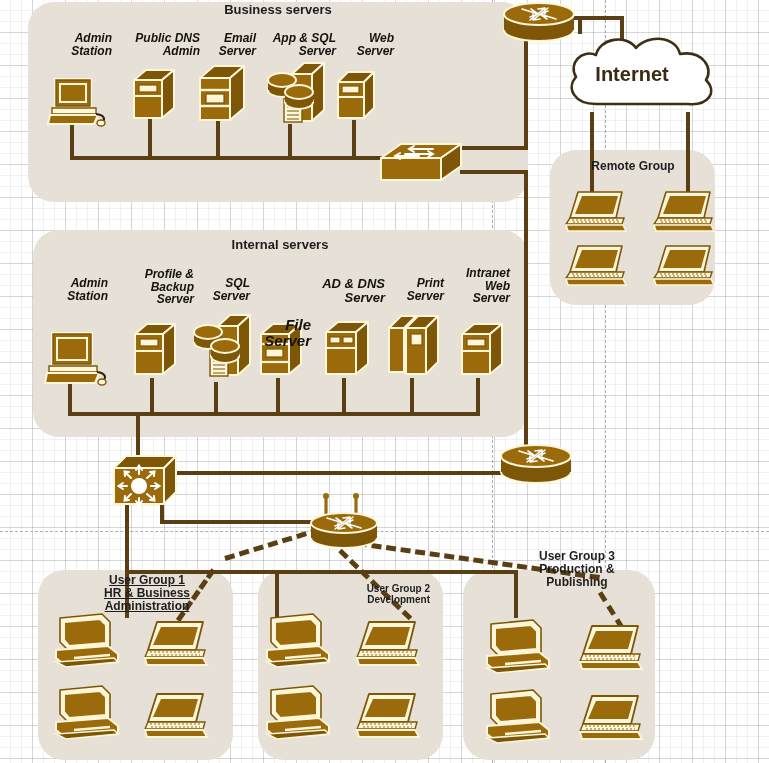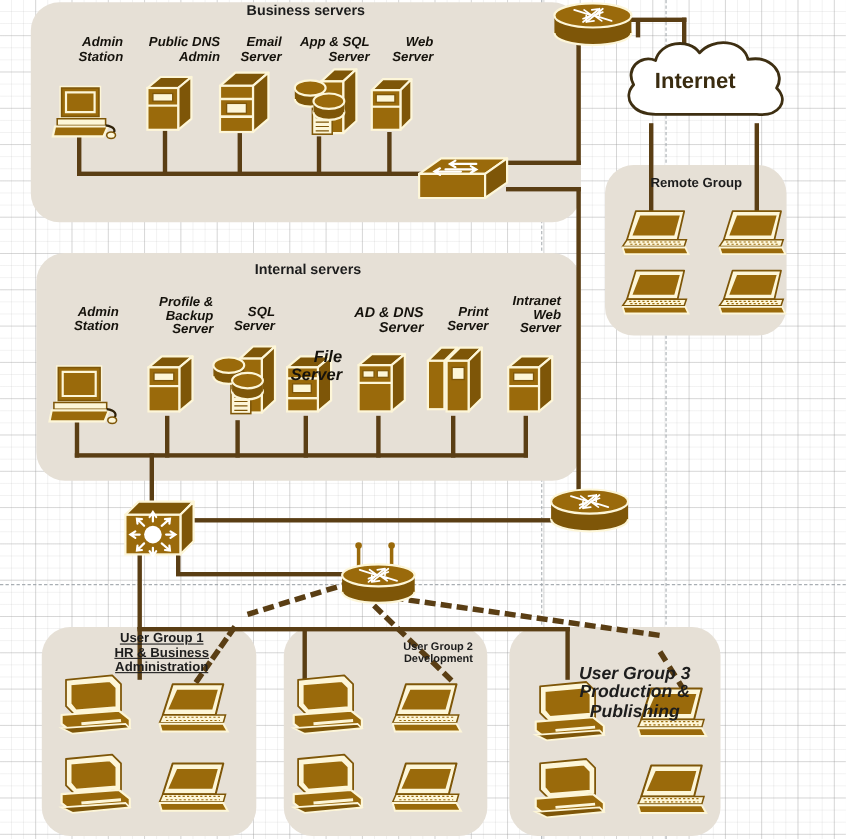--- a/index.html
+++ b/index.html
@@ -134,21 +134,21 @@
   <div class="dash" style="left:340px;top:548px;width:98px;transform:rotate(44deg);"></div>
 
   <div class="zone-title" style="left:168px;top:3px;width:220px;font-size:13px;">Business servers</div>
   <div class="zone-title" style="left:170px;top:238px;width:220px;font-size:13px;">Internal servers</div>
   <div class="zone-title" style="left:568px;top:160px;width:130px;font-size:12px;">Remote Group</div>
   <div class="zone-title" style="left:73px;top:574px;width:148px;font-size:12px;text-decoration:underline;">User Group 1
 HR &amp; Business
 Administration</div>
   <div class="zone-title" style="left:282px;top:584px;width:148px;font-size:10px;text-align:right;">User Group 2
 Development</div>
-  <div class="zone-title" style="left:503px;top:604px;width:148px;font-size:16px;font-style:italic;">User Group 3
+  <div class="zone-title" style="left:503px;top:550px;width:148px;font-size:12px;">User Group 3
 Production &amp;
 Publishing</div>
 
   <div class="node-label" style="left:30px;top:32px;width:82px;font-size:12px;">Admin
 Station</div>
   <div class="node-label" style="left:108px;top:32px;width:92px;font-size:12px;">Public DNS
 Admin</div>
   <div class="node-label" style="left:182px;top:32px;width:74px;font-size:12px;">Email
 Server</div>
   <div class="node-label" style="left:248px;top:32px;width:88px;font-size:12px;">App &amp; SQL

